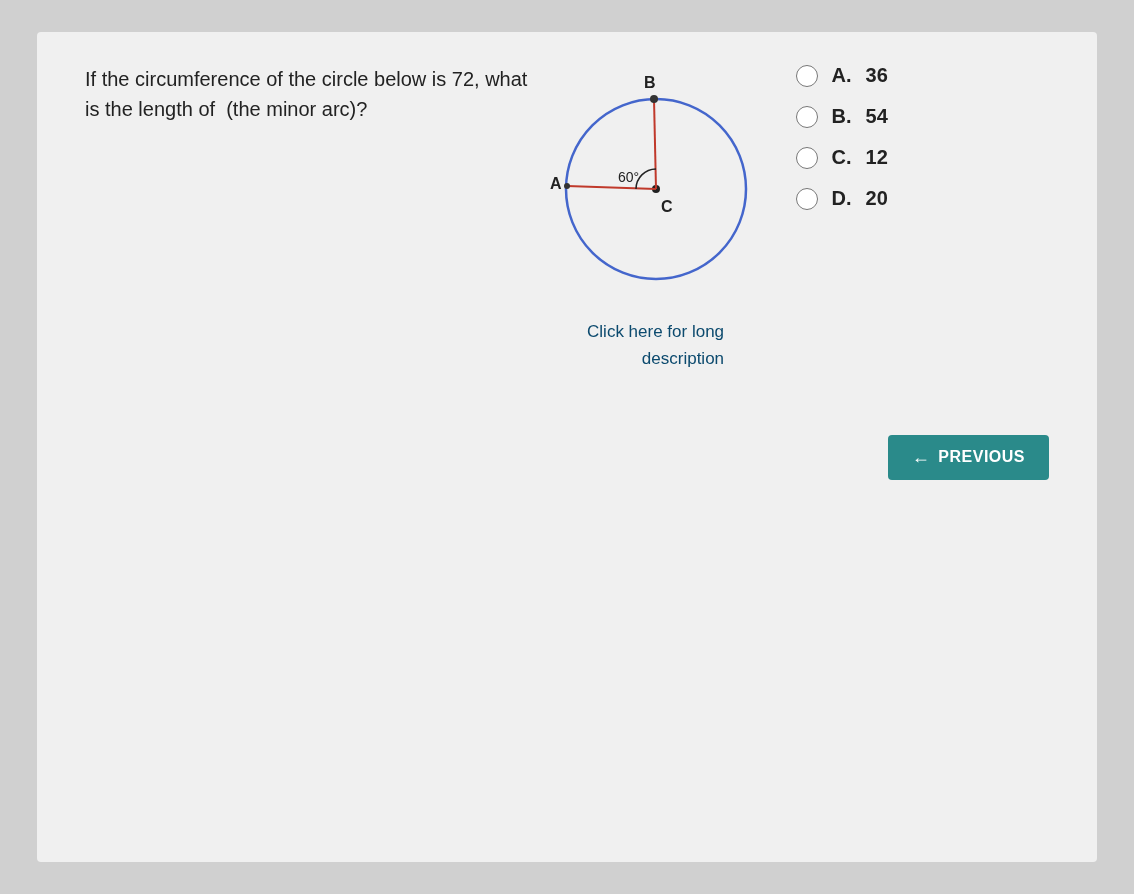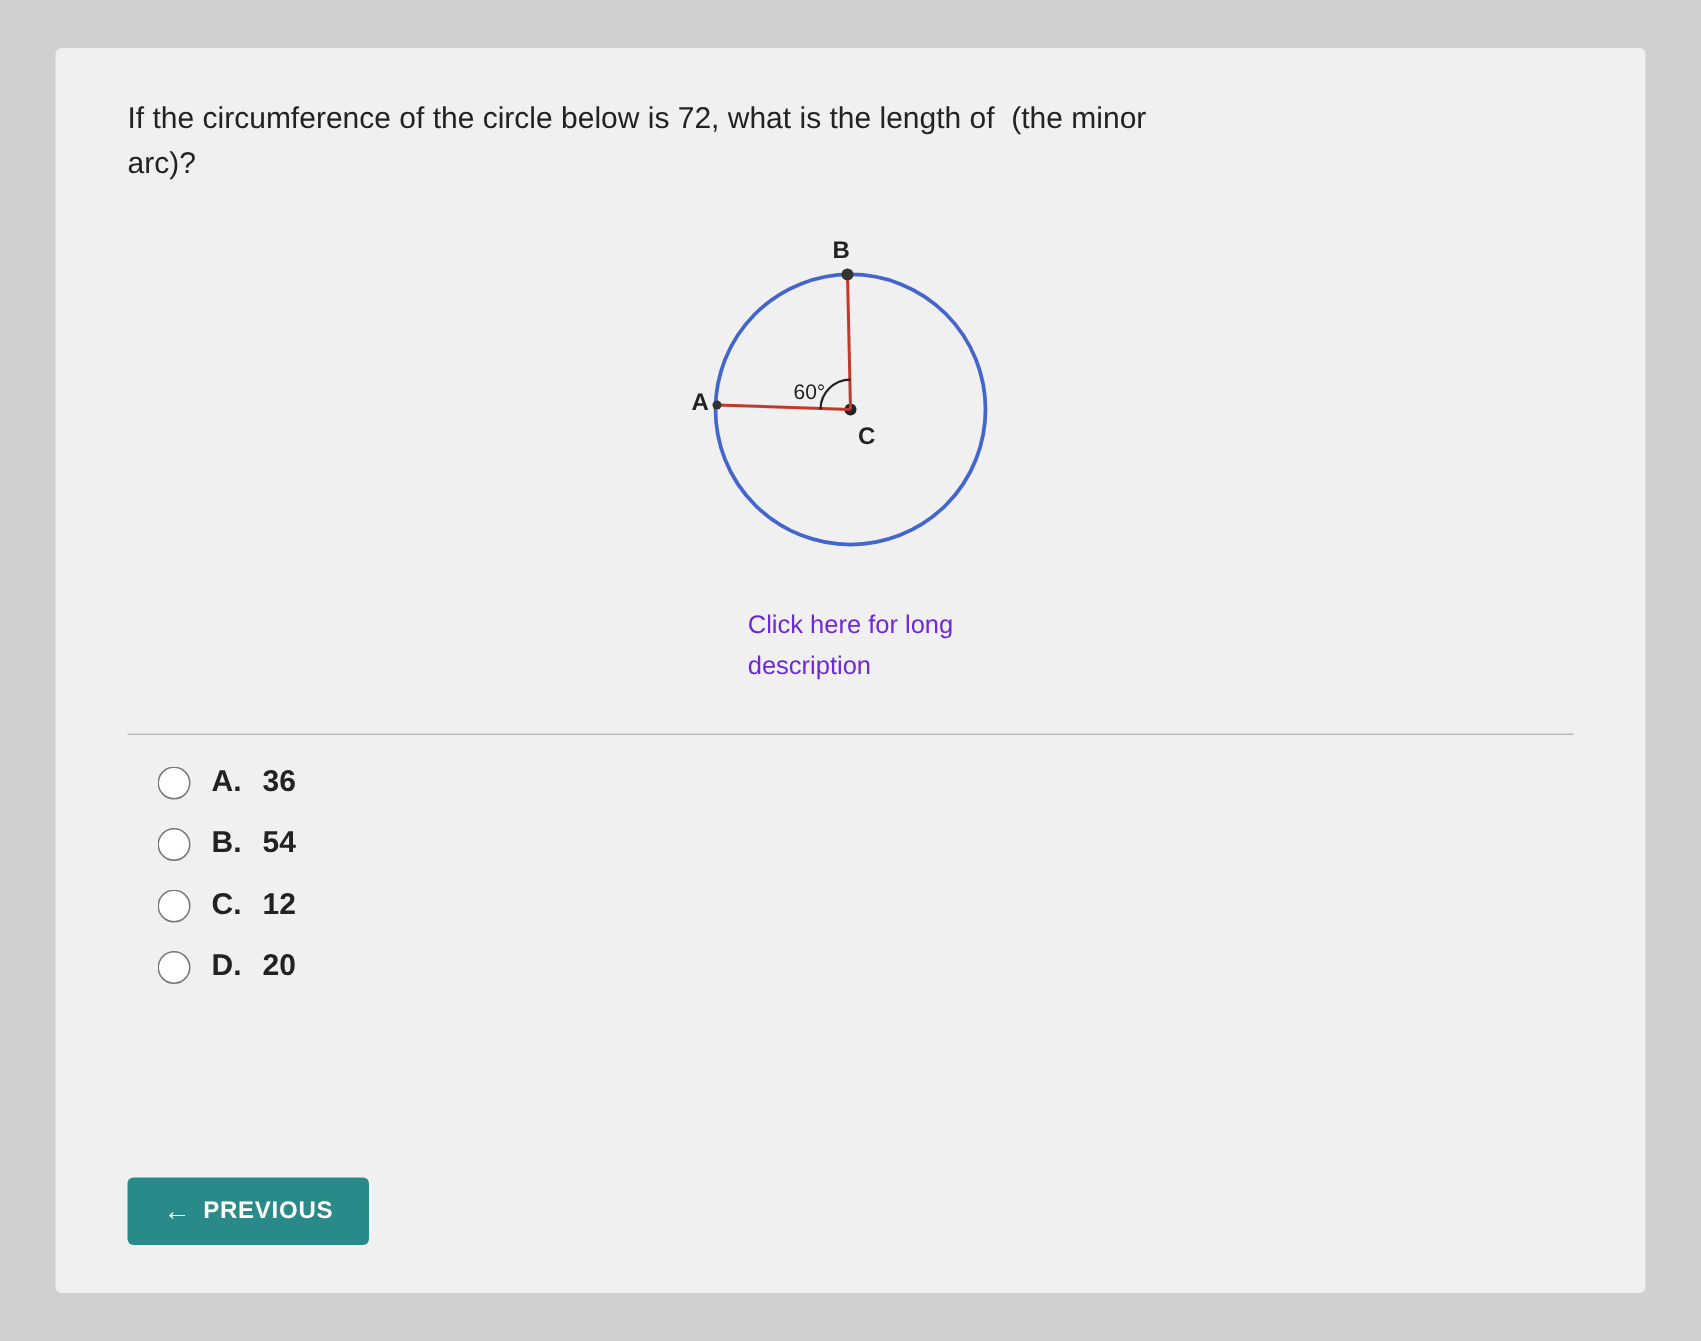--- a/index.html
+++ b/index.html
@@ -10,23 +10,23 @@
       min-height: 894px;
       display: flex;
       align-items: center;
       justify-content: center;
     }
     .card {
       background: #f0f0f0;
       width: 1060px;
       min-height: 830px;
       border-radius: 4px;
-      padding: 32px 48px 32px 48px;
+      padding: 32px 48px 44px 48px;
       display: flex;
-      flex-direction: column;
+      flex-direction: row;
     }
     .question-text {
       font-size: 20px;
       color: #222;
       line-height: 1.5;
       margin-bottom: 24px;
       max-width: 720px;
     }
     .question-text .arc-label {
       position: relative;
@@ -45,23 +45,23 @@
     .diagram-area {
       display: flex;
       flex-direction: column;
       align-items: center;
       margin-bottom: 12px;
     }
     .circle-svg-container {
       margin-bottom: 10px;
     }
     .click-link {
-      color: #6d28d9;
+      color: #0c4a6e;
       font-size: 17px;
-      text-align: left;
+      text-align: right;
       cursor: pointer;
       line-height: 1.6;
       text-decoration: none;
     }
     .divider {
       border: none;
       border-top: 1px solid #bbb;
       margin: 20px 0;
     }
     .options-area {

